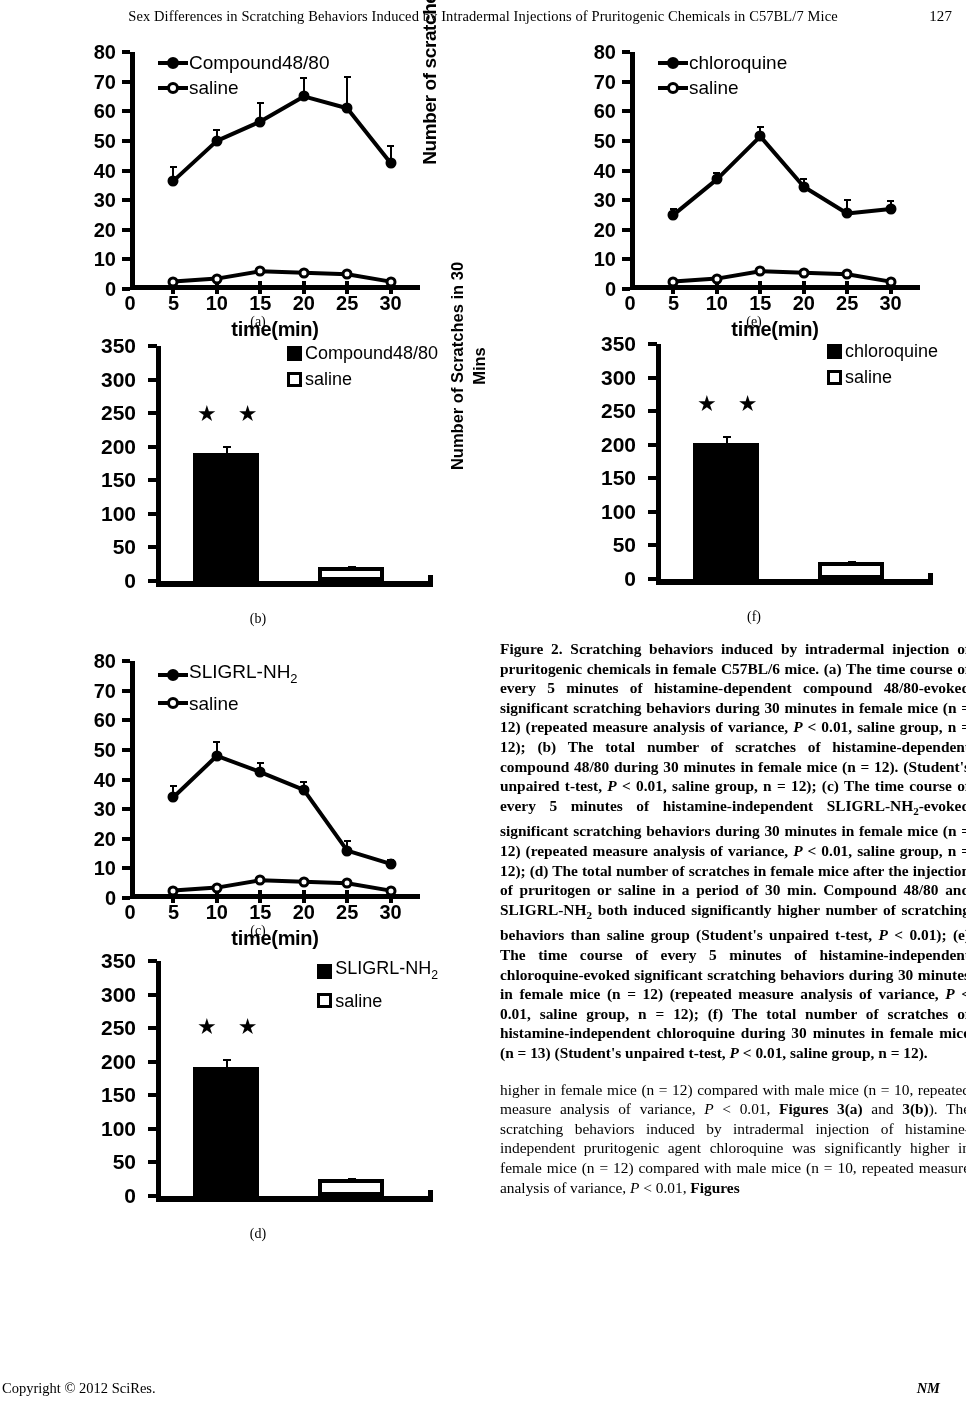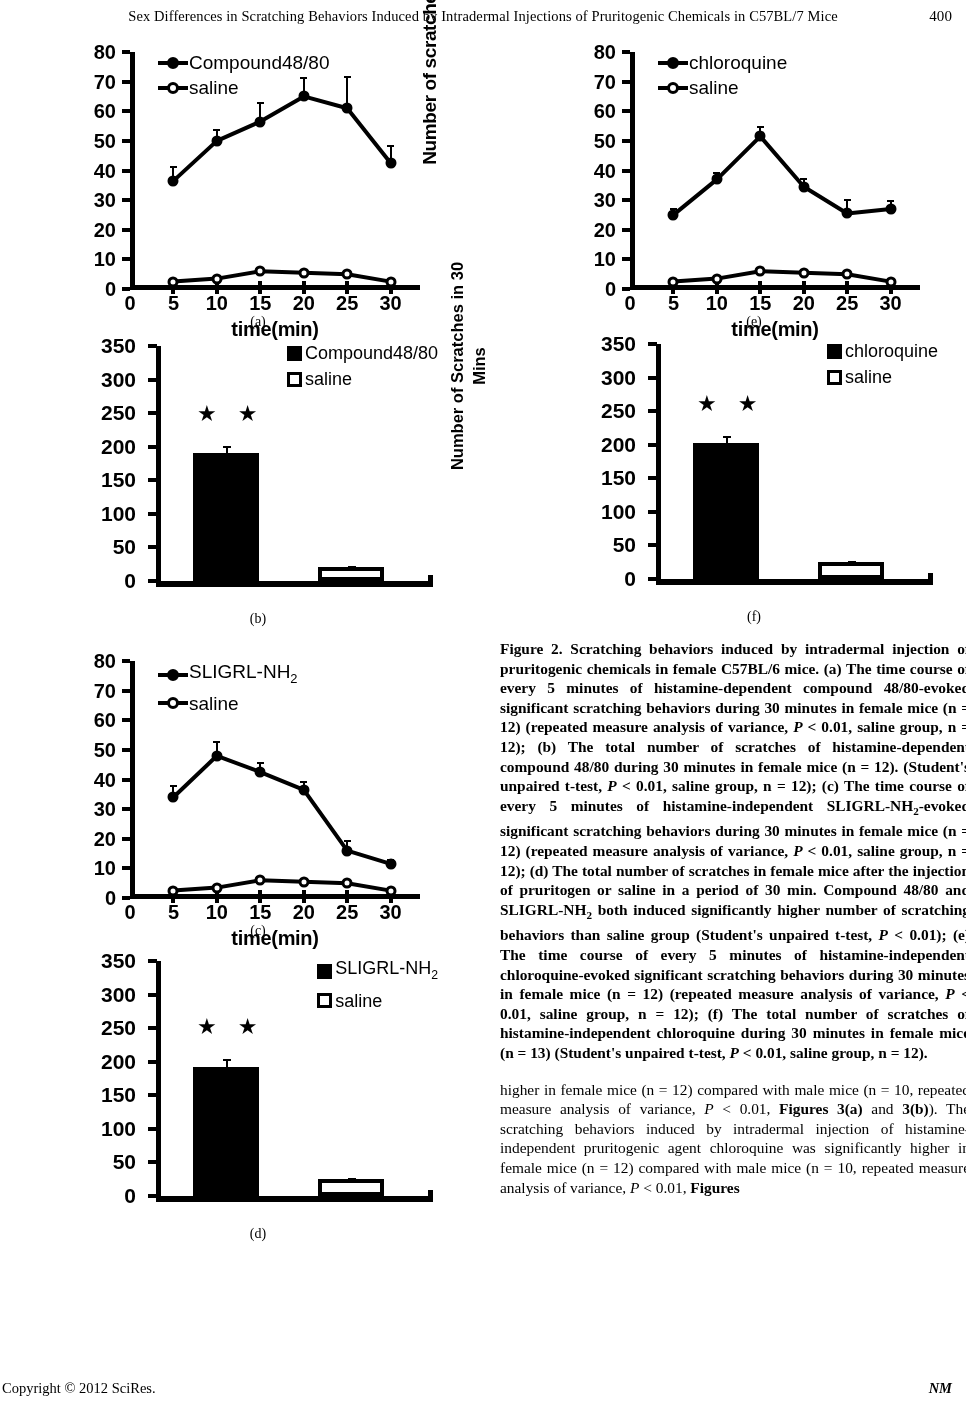--- a/index.html
+++ b/index.html
@@ -311,34 +311,34 @@
     text-align: justify;
     text-justify: inter-word;
     margin-top: 17px;
   }
   .bodytext b { font-weight: bold; }
   .bodytext i { font-style: italic; }
 
   
   .footer {
     position: absolute;
-    left: 0; right: 0; bottom: 14px;
+    left: 0; right: 12px; bottom: 14px;
     height: 22px;
     font-family: "Liberation Serif", serif;
     font-size: 14.5px;
   }
   .footer .fl { position: absolute; left: 2px; }
   .footer .fr { position: absolute; right: 14px; font-style: italic; font-weight: bold; }
 </style>
 </head>
 <body>
 
 <div class="runhead">
   <span class="rh-title">Sex Differences in Scratching Behaviors Induced by Intradermal Injections of Pruritogenic Chemicals in C57BL/7 Mice</span>
-  <span class="rh-page">400</span>
+  <span class="rh-page">127</span>
 </div>
 
 <div class="col-left">
 
   <div class="panel">
     <div class="linechart" id="chart-a">
         <div class="lc-yaxis"></div>
         <div class="lc-xaxis"></div>
         <div class="lc-ytick-wrap" style="top:245px">
           <div class="lc-ytick"></div>

